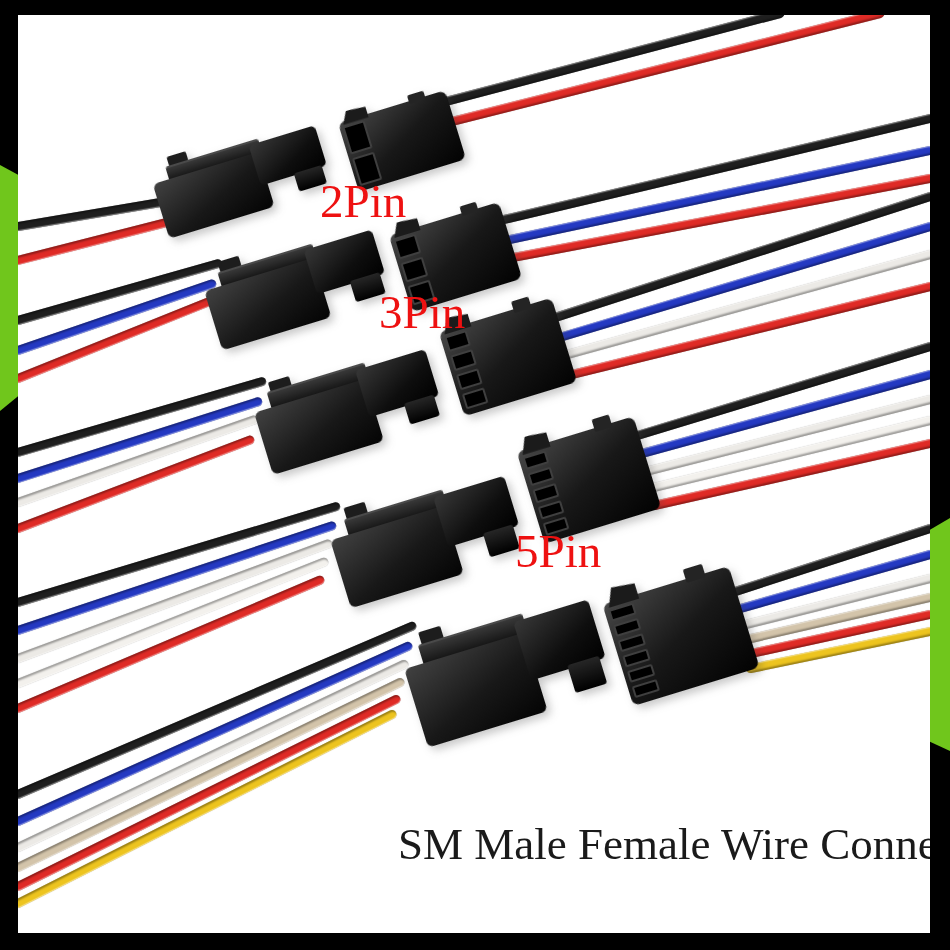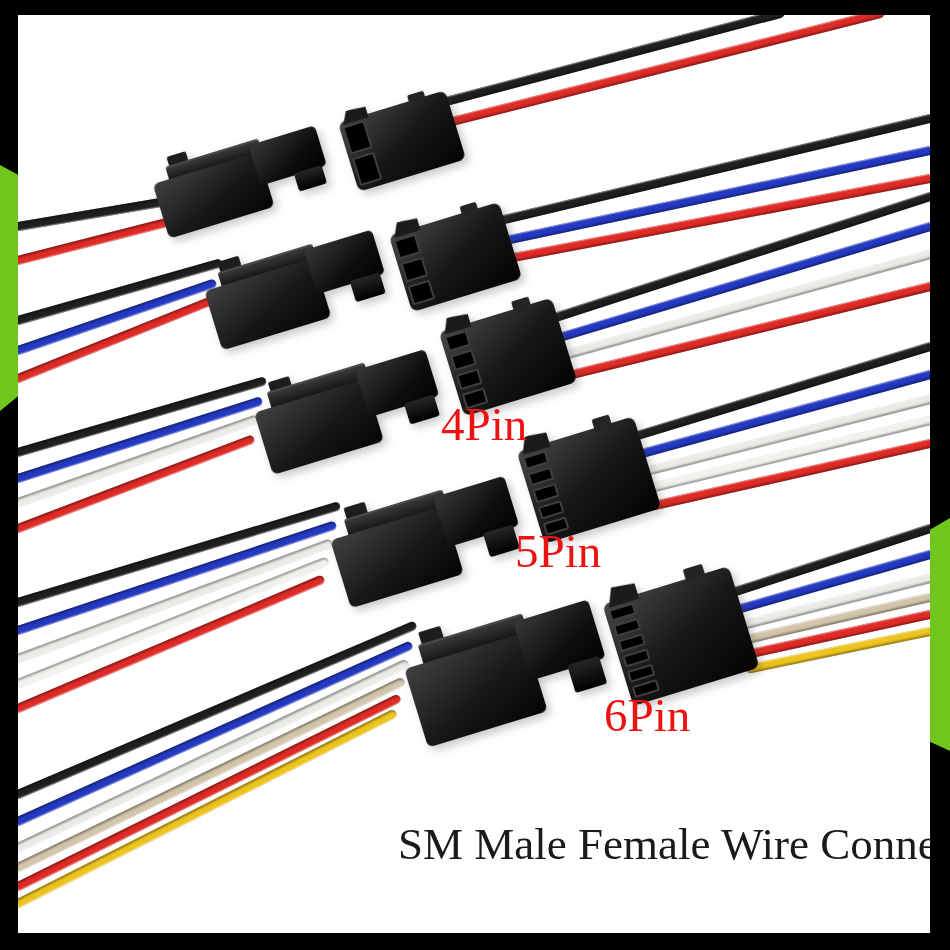--- a/index.html
+++ b/index.html
@@ -70,20 +70,21 @@
       </div>
       <div class="connector" style="left: 346px; top: 105px; width: 112px; height: 72px; transform: rotate(-17deg);">
         <div class="f-body"></div>
         <div class="f-tab"></div>
         <div class="f-bump"></div>
         <div class="f-slots">
           <div class="f-slot"></div>
           <div class="f-slot"></div>
         </div>
       </div>
+      <div class="pin-label" style="left: 320px; top: 178px; color: rgb(238, 17, 17);">2Pin</div>
       <div class="wire" style="left: 222px; top: 257.5px; width: 216.085px; height: 9px; border-radius: 5px; background-color: rgb(31, 31, 31); transform: rotate(2.86459rad);"></div>
       <div class="wire" style="left: 216px; top: 277.5px; width: 213.351px; height: 9px; border-radius: 5px; background-color: rgb(36, 57, 194); transform: rotate(2.81078rad);"></div>
       <div class="wire" style="left: 212px; top: 295.5px; width: 213.093px; height: 9px; border-radius: 5px; background-color: rgb(223, 43, 38); transform: rotate(2.75931rad);"></div>
       <div class="wire" style="left: 500px; top: 215.5px; width: 445.932px; height: 9px; border-radius: 5px; background-color: rgb(31, 31, 31); transform: rotate(-0.232905rad);"></div>
       <div class="wire" style="left: 505px; top: 235.5px; width: 438.425px; height: 9px; border-radius: 5px; background-color: rgb(36, 57, 194); transform: rotate(-0.208682rad);"></div>
       <div class="wire" style="left: 508px; top: 253.5px; width: 433.516px; height: 9px; border-radius: 5px; background-color: rgb(223, 43, 38); transform: rotate(-0.18735rad);"></div>
       <div class="connector" style="left: 208px; top: 254px; width: 178px; height: 72px; transform: rotate(-17deg);">
         <div class="m-tab"></div>
         <div class="m-latch"></div>
         <div class="m-body"></div>
@@ -93,20 +94,21 @@
       <div class="connector" style="left: 397.5px; top: 217px; width: 115px; height: 80px; transform: rotate(-17deg);">
         <div class="f-body"></div>
         <div class="f-tab"></div>
         <div class="f-bump"></div>
         <div class="f-slots">
           <div class="f-slot"></div>
           <div class="f-slot"></div>
           <div class="f-slot"></div>
         </div>
       </div>
+      <div class="pin-label" style="left: 379px; top: 289px; color: rgb(238, 17, 17);">3Pin</div>
       <div class="wire" style="left: 266px; top: 375.5px; width: 262.24px; height: 9px; border-radius: 5px; background-color: rgb(31, 31, 31); transform: rotate(2.85904rad);"></div>
       <div class="wire" style="left: 262px; top: 395.5px; width: 260.164px; height: 9px; border-radius: 5px; background-color: rgb(36, 57, 194); transform: rotate(2.83219rad);"></div>
       <div class="wire" style="left: 258px; top: 413.5px; width: 258.275px; height: 9px; border-radius: 5px; background-color: rgb(236, 234, 230); transform: rotate(2.80492rad);"></div>
       <div class="wire" style="left: 254px; top: 433.5px; width: 256.579px; height: 9px; border-radius: 5px; background-color: rgb(223, 43, 38); transform: rotate(2.77726rad);"></div>
       <div class="wire" style="left: 552px; top: 313.5px; width: 401.2px; height: 9px; border-radius: 5px; background-color: rgb(31, 31, 31); transform: rotate(-0.312197rad);"></div>
       <div class="wire" style="left: 556px; top: 333.5px; width: 394.41px; height: 9px; border-radius: 5px; background-color: rgb(36, 57, 194); transform: rotate(-0.290966rad);"></div>
       <div class="wire" style="left: 560px; top: 351.5px; width: 387.802px; height: 9px; border-radius: 5px; background-color: rgb(236, 234, 230); transform: rotate(-0.268994rad);"></div>
       <div class="wire" style="left: 564px; top: 371.5px; width: 380.903px; height: 9px; border-radius: 5px; background-color: rgb(223, 43, 38); transform: rotate(-0.241118rad);"></div>
       <div class="connector" style="left: 258px; top: 374px; width: 182px; height: 76px; transform: rotate(-17deg);">
         <div class="m-tab"></div>
@@ -119,21 +121,20 @@
         <div class="f-body"></div>
         <div class="f-tab"></div>
         <div class="f-bump"></div>
         <div class="f-slots">
           <div class="f-slot"></div>
           <div class="f-slot"></div>
           <div class="f-slot"></div>
           <div class="f-slot"></div>
         </div>
       </div>
-      <div class="pin-label" style="left: 441px; top: 401px; color: rgb(238, 17, 17);">4Pin</div>
       <div class="wire" style="left: 340px; top: 500.5px; width: 340.293px; height: 9px; border-radius: 5px; background-color: rgb(31, 31, 31); transform: rotate(2.849rad);"></div>
       <div class="wire" style="left: 336px; top: 519.5px; width: 339.201px; height: 9px; border-radius: 5px; background-color: rgb(36, 57, 194); transform: rotate(2.81984rad);"></div>
       <div class="wire" style="left: 332px; top: 537.5px; width: 338.742px; height: 9px; border-radius: 5px; background-color: rgb(236, 234, 230); transform: rotate(2.78772rad);"></div>
       <div class="wire" style="left: 328px; top: 555.5px; width: 337.51px; height: 9px; border-radius: 5px; background-color: rgb(243, 241, 237); transform: rotate(2.76387rad);"></div>
       <div class="wire" style="left: 324px; top: 573.5px; width: 336.47px; height: 9px; border-radius: 5px; background-color: rgb(223, 43, 38); transform: rotate(2.73986rad);"></div>
       <div class="wire" style="left: 634px; top: 431.5px; width: 313.38px; height: 9px; border-radius: 5px; background-color: rgb(31, 31, 31); transform: rotate(-0.295172rad);"></div>
       <div class="wire" style="left: 638px; top: 449.5px; width: 306.761px; height: 9px; border-radius: 5px; background-color: rgb(36, 57, 194); transform: rotate(-0.267411rad);"></div>
       <div class="wire" style="left: 642px; top: 467.5px; width: 301.108px; height: 9px; border-radius: 5px; background-color: rgb(236, 234, 230); transform: rotate(-0.248244rad);"></div>
       <div class="wire" style="left: 646px; top: 484.5px; width: 296.262px; height: 9px; border-radius: 5px; background-color: rgb(243, 241, 237); transform: rotate(-0.23834rad);"></div>
       <div class="wire" style="left: 650px; top: 501.5px; width: 291px; height: 9px; border-radius: 5px; background-color: rgb(223, 43, 38); transform: rotate(-0.221314rad);"></div>
@@ -182,21 +183,20 @@
         <div class="f-bump"></div>
         <div class="f-slots">
           <div class="f-slot"></div>
           <div class="f-slot"></div>
           <div class="f-slot"></div>
           <div class="f-slot"></div>
           <div class="f-slot"></div>
           <div class="f-slot"></div>
         </div>
       </div>
-      <div class="pin-label" style="left: 604px; top: 692px; color: rgb(238, 17, 17);">6Pin</div>
     </div>
 
   <div class="frame frame-top" style="background: rgb(0, 0, 0);"></div>
   <div class="frame frame-bottom" style="background: rgb(0, 0, 0);"></div>
   <div class="frame frame-left" style="background: rgb(0, 0, 0);"></div>
   <div class="frame frame-right" style="background: rgb(0, 0, 0);"></div>
   <div class="accent accent-left" id="accentL" style="background: rgb(112, 198, 28);"></div>
   <div class="accent accent-right" id="accentR" style="background: rgb(112, 198, 28);"></div>
 </div>
 

